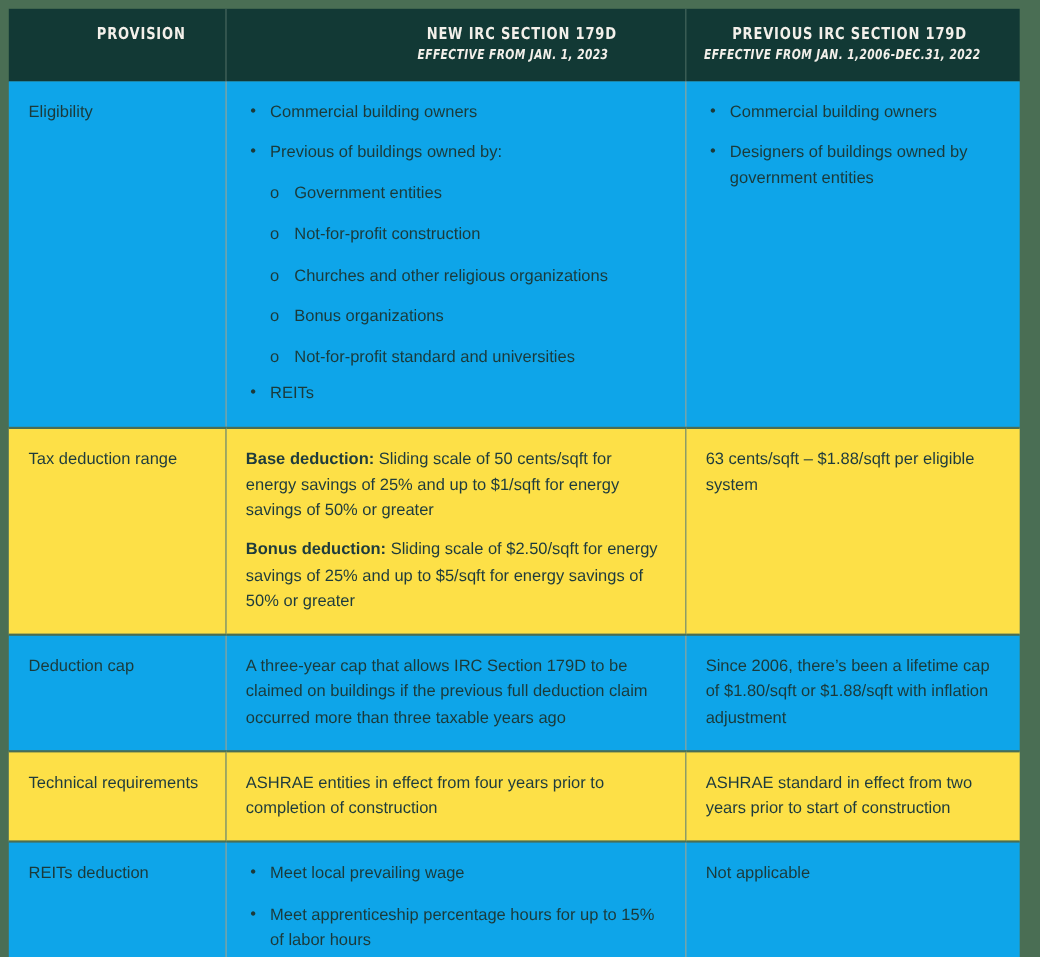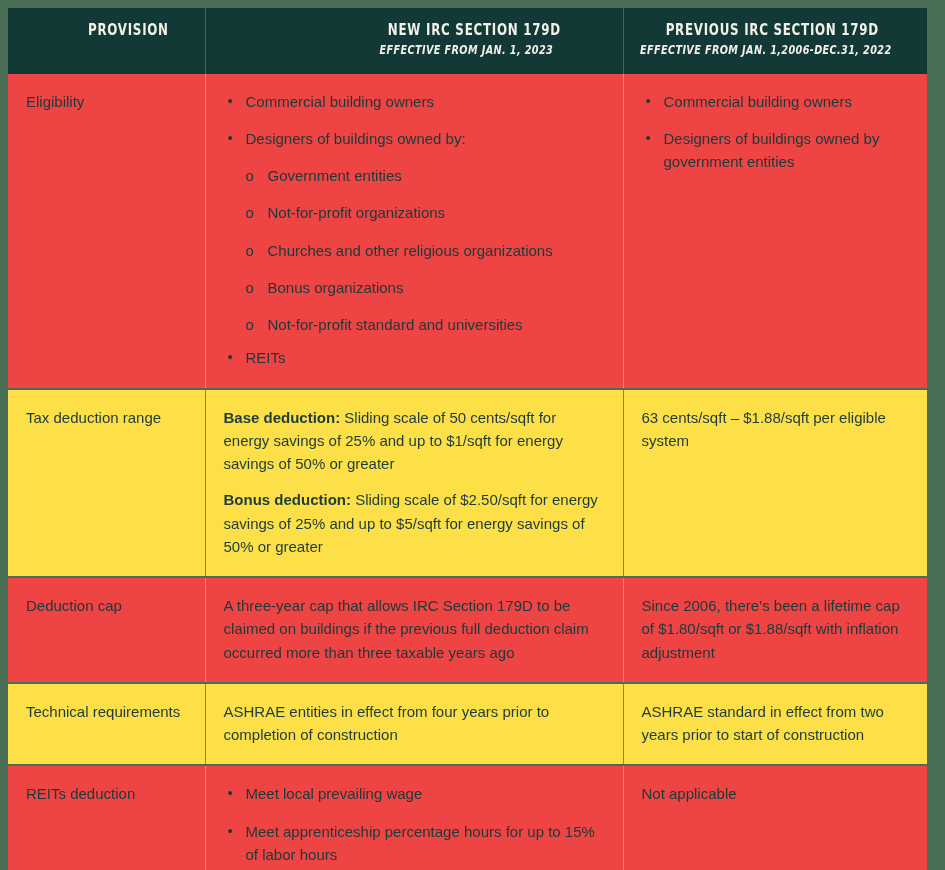--- a/index.html
+++ b/index.html
@@ -79,21 +79,21 @@
     vertical-align: top;
     padding: 16px 18px 18px 18px;
     font-size: 15px;
     line-height: 1.55;
     border-right: 1px solid #9aa79c;
     border-bottom: 2px solid #4a6e54;
   }
   tbody td:last-child { border-right: none; }
 
   tbody tr.light td {
-    background: #ef4444;
+    background: #0ea5e9;
     color: #1b3a3a;
     border-right-color: #9aa79c;
   }
   tbody tr.green td {
     background: #fde047;
     color: #1e3b3d;
     border-right-color: #6d8a74;
   }
   tbody tr:last-child td { border-bottom: none; }
 
@@ -173,23 +173,23 @@
       </tr>
     </thead>
     <tbody id="table-body">
         <tr class="light">
           <td class="label">
             <span class="lbl">Eligibility</span>
           </td>
           <td>
             <ul class="lvl1">
               <li><span class="bullet">•</span><span>Commercial building owners</span></li>
-              <li class="sub-parent"><span class="bullet">•</span><span>Designers of buildings owned by:</span><ul class="lvl2">
+              <li class="sub-parent"><span class="bullet">•</span><span>Previous of buildings owned by:</span><ul class="lvl2">
                   <li><span class="bullet">o</span><span>Government entities</span></li>
-                  <li><span class="bullet">o</span><span>Not-for-profit organizations</span></li>
+                  <li><span class="bullet">o</span><span>Not-for-profit construction</span></li>
                   <li><span class="bullet">o</span><span>Churches and other religious organizations</span></li>
                   <li><span class="bullet">o</span><span>Bonus organizations</span></li>
                   <li><span class="bullet">o</span><span>Not-for-profit standard and universities</span></li>
                 </ul></li>
               <li><span class="bullet">•</span><span>REITs</span></li>
             </ul>
           </td>
           <td>
             <ul class="lvl1">
               <li><span class="bullet">•</span><span>Commercial building owners</span></li>

